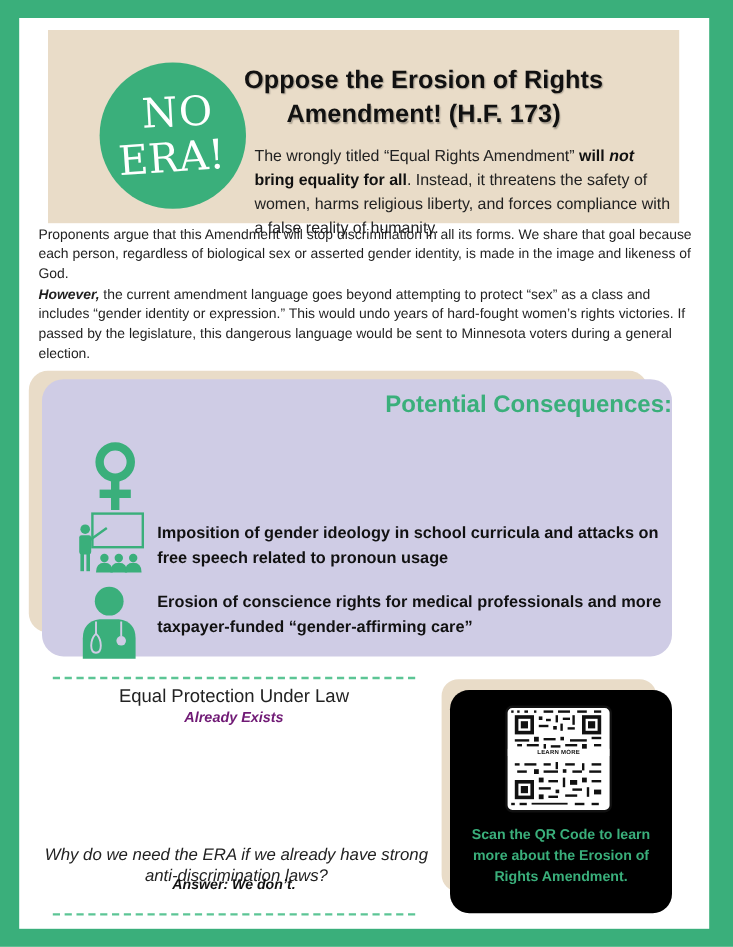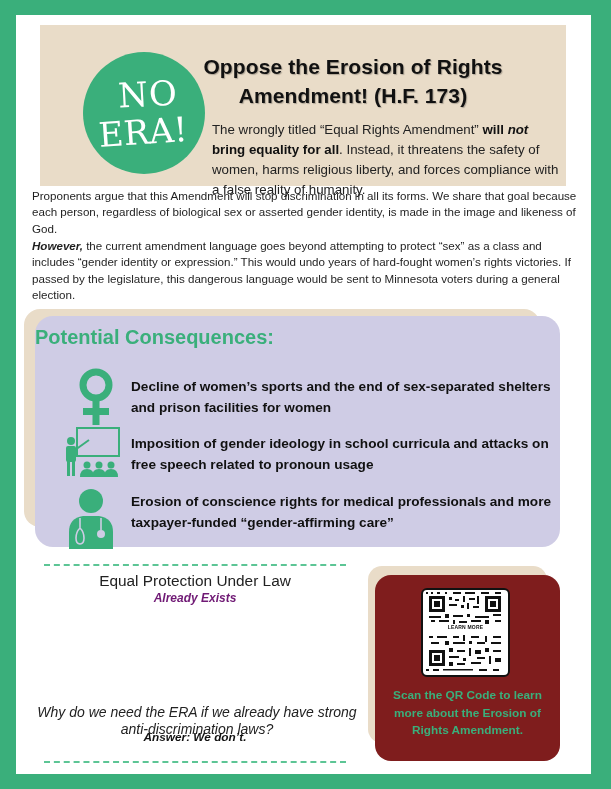--- a/index.html
+++ b/index.html
@@ -19,21 +19,21 @@
   .hero-text b { color: #111; }
 
   .para { position: absolute; left: 16px; width: 552px; font-size: 11.6px; line-height: 16.4px; color: #1f1f1f; font-family: "Liberation Sans", sans-serif; }
   .p1 { top: 173px; }
   .p2 { top: 223px; }
   .p2 b { font-style: italic; }
 
   
   .cons-back { position: absolute; left: 8px; top: 294px; width: 516px; height: 218px; background: #e9dcc8; border-radius: 16px; }
   .cons { position: absolute; left: 19px; top: 301px; width: 525px; height: 231px; background: #cfcce5; border-radius: 18px; }
-  .cons-title { position: absolute; left: 0; right: 0; top: 10px; text-align: left; color: #3aaf7b; font-weight: bold; font-size: 20px; font-family: "Liberation Sans", sans-serif; }
+  .cons-title { position: absolute; left: 0; right: 0; top: 10px; text-align: right; color: #3aaf7b; font-weight: bold; font-size: 20px; font-family: "Liberation Sans", sans-serif; }
   .item { position: absolute; left: 96px; width: 420px; font-weight: bold; font-size: 13.6px; line-height: 20.5px; color: #111; font-family: "Liberation Sans", sans-serif; }
   .i1 { top: 61px; }
   .i2 { top: 118px; }
   .i3 { top: 176px; }
   .ic { position: absolute; }
   .ic1 { left: 42px; top: 52px; }
   .ic2 { left: 30px; top: 110px; }
   .ic3 { left: 32px; top: 172px; }
 
   
@@ -42,21 +42,21 @@
   .d2 { top: 746px; }
   .eq { position: absolute; left: 18px; width: 322px; text-align: center; font-family: "Liberation Sans", sans-serif; }
   .eq-h { top: 557px; font-size: 15.4px; color: #222; }
   .eq-h2 { top: 576px; font-size: 12px; font-weight: bold; font-style: italic; color: #701a75; }
   .eq-body { top: 600px; font-size: 11.8px; line-height: 16.8px; color: #222; }
   .eq-q { top: 689px; font-size: 14px; line-height: 16.8px; color: #222; font-style: italic; left: 14px; width: 334px; }
   .eq-a { top: 715px; font-size: 11.8px; font-weight: bold; font-style: italic; color: #111; text-align: center; }
 
   
   .qr-back { position: absolute; left: 352px; top: 551px; width: 179px; height: 177px; background: #e9dcc8; border-radius: 14px; }
-  .qr-card { position: absolute; left: 359px; top: 560px; width: 185px; height: 186px; background: #7f1d1d; border-radius: 16px; }
+  .qr-card { position: absolute; left: 359px; top: 560px; width: 185px; height: 186px; background: #000000; border-radius: 16px; }
   .qr { position: absolute; left: 46px; top: 13px; width: 89px; height: 89px; background: #fff; border: 2.5px solid #111; border-radius: 6px; overflow: hidden; }
   .qr-label { position: absolute; left: 0; right: 0; top: 34px; text-align: center; font-size: 5px; font-weight: bold; color: #111; background: #fff; font-family: "Liberation Sans", sans-serif; letter-spacing: 0.2px; }
   .qr-text { position: absolute; left: 4px; right: 4px; top: 112px; text-align: center; color: #3aaf7b; font-weight: bold; font-size: 11.8px; line-height: 17.5px; font-family: "Liberation Sans", sans-serif; }
 </style>
 </head>
 <body>
 
 <div class="page">
 
   <div class="hero">
@@ -78,21 +78,20 @@
   <div class="cons">
     <div class="cons-title">Potential Consequences:</div>
 
     <span class="ic ic1">
       <svg width="38" height="58" viewBox="0 0 38 58">
         <circle cx="19" cy="17" r="13" fill="none" stroke="#3aaf7b" stroke-width="7"></circle>
         <rect x="15.5" y="29" width="7" height="28" fill="#3aaf7b"></rect>
         <rect x="6" y="40" width="26" height="7" fill="#3aaf7b"></rect>
       </svg>
     </span>
-    <div class="item i1">Decline of women’s sports and the end of sex-separated shelters and prison facilities for women</div>
 
     <span class="ic ic2">
       <svg width="56" height="52" viewBox="0 0 56 52">
         <rect x="12" y="2" width="42" height="28" fill="none" stroke="#3aaf7b" stroke-width="2"></rect>
         <circle cx="6" cy="15" r="4" fill="#3aaf7b"></circle>
         <rect x="1" y="20" width="10" height="16" rx="2" fill="#3aaf7b"></rect>
         <rect x="2" y="34" width="3" height="16" fill="#3aaf7b"></rect>
         <rect x="7" y="34" width="3" height="16" fill="#3aaf7b"></rect>
         <line x1="10" y1="24" x2="24" y2="14" stroke="#3aaf7b" stroke-width="2"></line>
         <circle cx="22" cy="39" r="3.5" fill="#3aaf7b"></circle>

